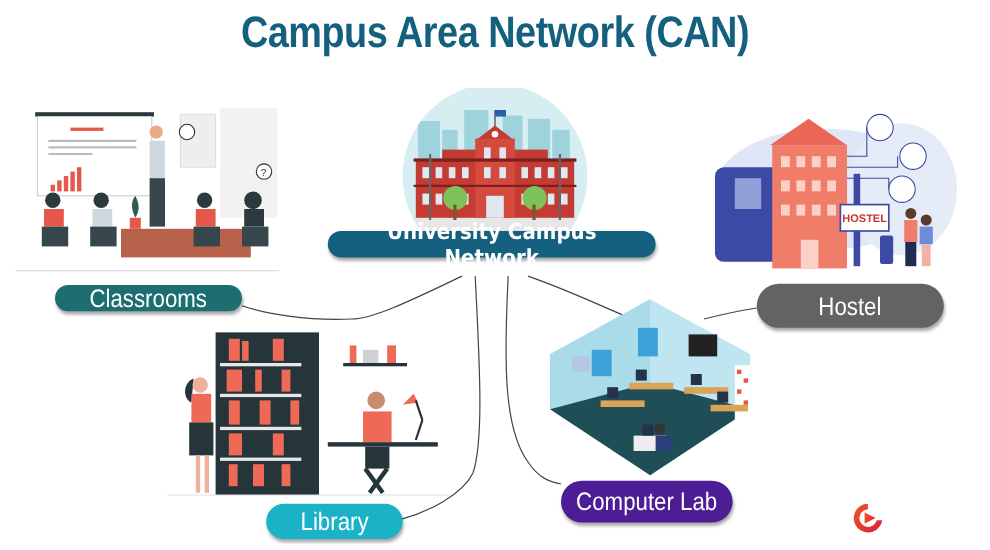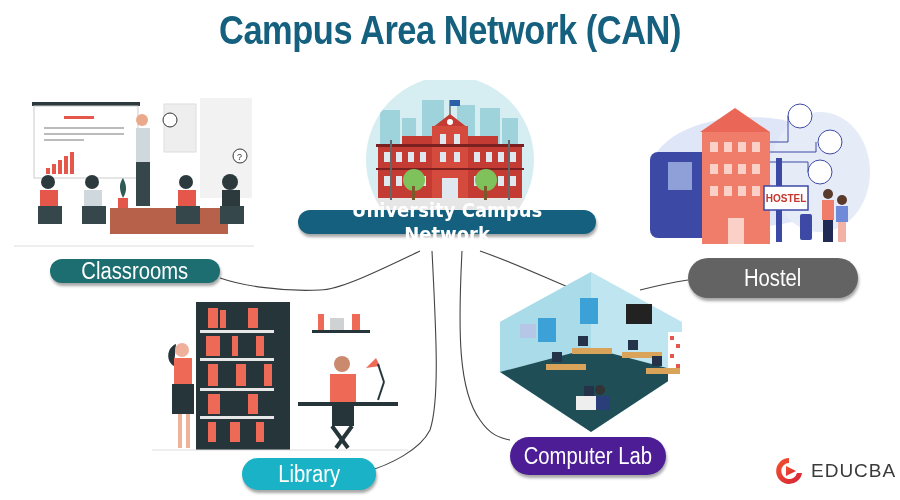--- a/index.html
+++ b/index.html
@@ -4,21 +4,21 @@
 <style>
   html,body{margin:0;padding:0;background:#fff;}
   body{width:900px;height:500px;position:relative;overflow:hidden;font-family:"Liberation Sans",sans-serif;}
   .title{position:absolute;left:0;top:8px;width:900px;text-align:center;font-family:"Liberation Sans",sans-serif;font-weight:bold;font-size:40px;color:#15607e;letter-spacing:-0.5px;transform:scaleX(0.86);transform-origin:center;}
   .pill{position:absolute;color:#fff;border-radius:22px;text-align:center;font-family:"Liberation Sans",sans-serif;box-shadow:1px 3px 3px rgba(0,0,0,0.35);display:flex;align-items:center;justify-content:center;}
   .pill span{display:inline-block;transform:scaleX(0.88);}
   .center-pill{left:298px;top:210px;width:298px;height:24px;background:#15607e;border-radius:12px;font-weight:bold;font-size:20px;font-family:"DejaVu Sans",sans-serif;align-items:center;}
   .center-pill span{transform:scaleX(0.9);}
   .p-class{left:50px;top:259px;width:170px;height:24px;background:#1c6e70;font-size:23px;}
   .p-hostel{left:688px;top:258px;width:170px;height:40px;background:#636363;font-size:23px;}
-  .p-library{left:242px;top:458px;width:134px;height:32px;background:#1ab2c6;font-size:23px;}
+  .p-library{left:242px;top:458px;width:124px;height:32px;background:#1ab2c6;font-size:23px;}
   .p-lab{left:510px;top:437px;width:156px;height:38px;background:#4c1d95;font-size:23px;}
   svg.links{position:absolute;left:0;top:0;}
   .illus{position:absolute;}
   .logo{position:absolute;left:773px;top:455px;display:flex;align-items:center;}
   .logo-text{font-size:19px;color:#3a3a3a;letter-spacing:1px;margin-left:6px;}
 </style>
 </head>
 <body>
 
 <div class="title">Campus Area Network (CAN)</div>
@@ -285,14 +285,13 @@
   <svg width="32" height="32" viewBox="0 0 32 32">
     <defs>
         <linearGradient id="lg" x1="0" y1="0" x2="1" y2="1">
           <stop offset="0" stop-color="#f0552a"></stop>
           <stop offset="1" stop-color="#d8213a"></stop>
         </linearGradient>
       </defs>
     <path d="M16 3 A13 13 0 1 0 29 18 L24 18 A8 8 0 1 1 16 8 Z" fill="url(#lg)"></path>
     <polygon points="13,11 23,16 13,21" fill="url(#lg)"></polygon>
   </svg>
-  <span class="logo-text">EDUCBA</span>
 </div>
 
 </body></html>

